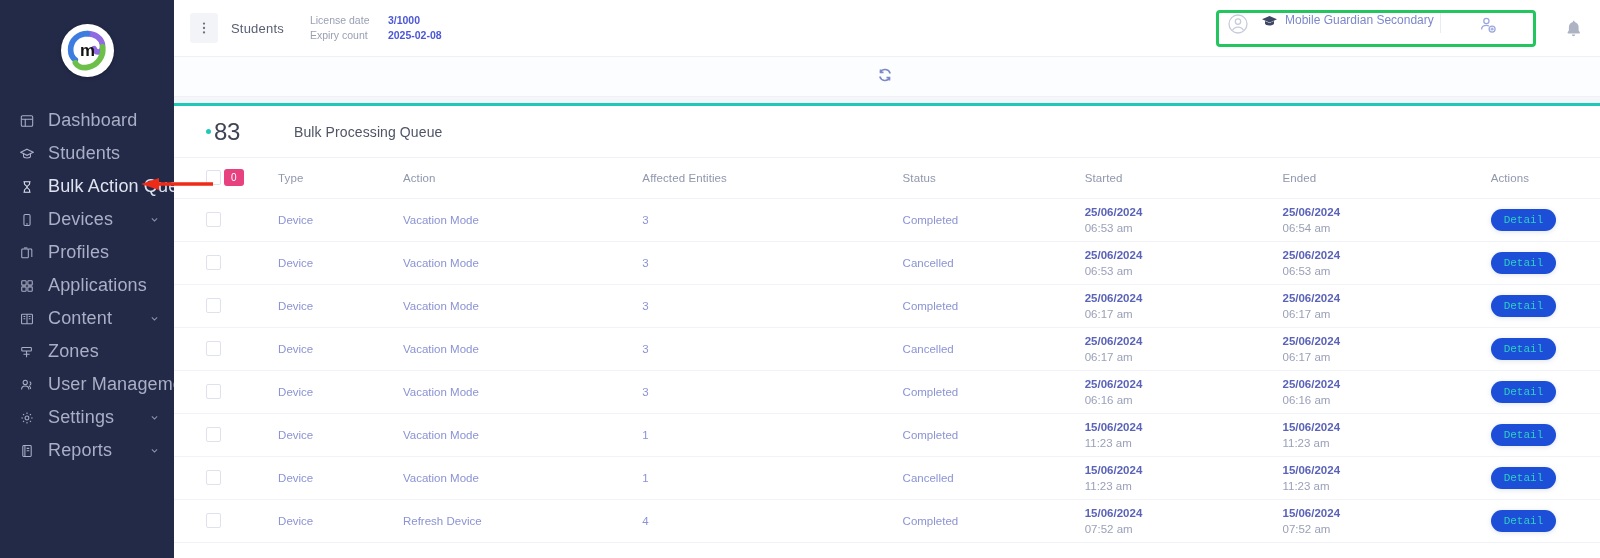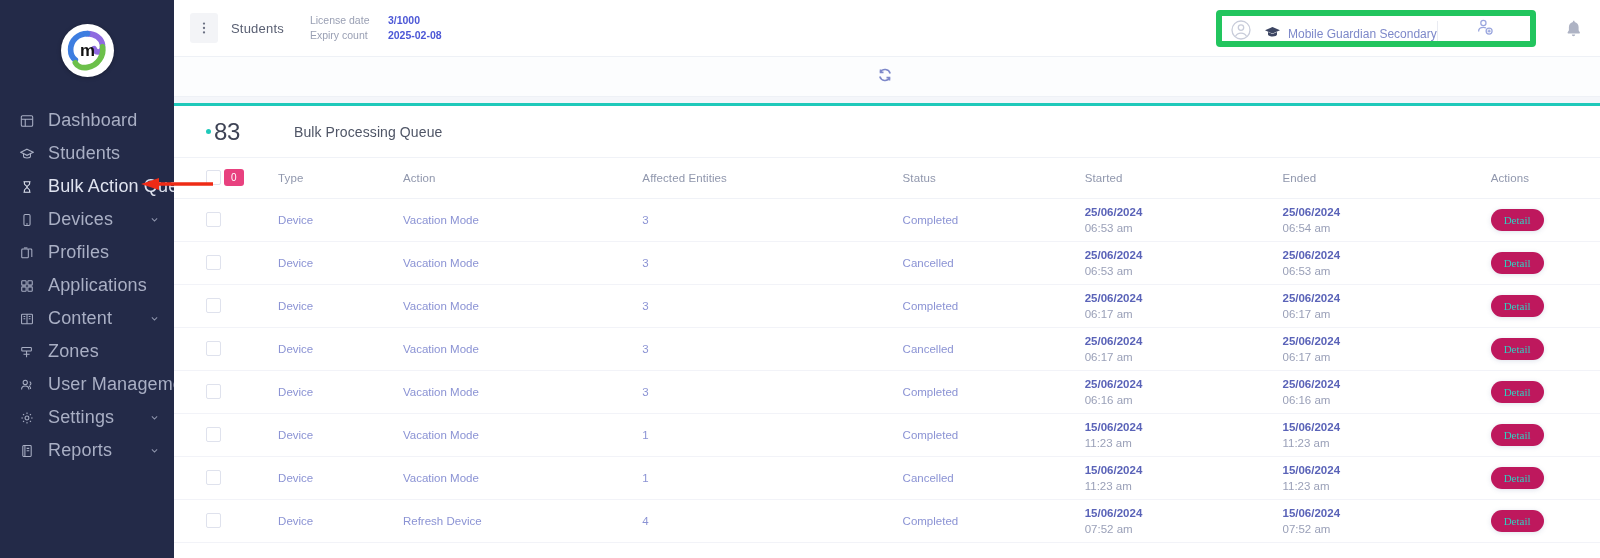--- a/index.html
+++ b/index.html
@@ -88,23 +88,23 @@
   .license {
     margin-left: 26px;
     font-size: 10.5px; line-height: 15px; color: #9aa0b4;
   }
   .license .row { display: flex; }
   .license .lbl { min-width: 72px; }
   .license .val { color: #4c57d6; font-weight: bold; margin-left: 6px; }
 
   .topbar-right { margin-left: auto; display: flex; align-items: center; }
   .account-box {
-    display: flex; align-items: flex-end;
+    display: flex; align-items: flex-start;
     height: 37px;
-    border: 6px solid #22c55e; border-radius: 4px;
+    border: 3px solid #22c55e; border-radius: 4px;
     padding: 0 4px 0 8px;
     min-width: 320px;
   }
   .avatar-ico { width: 22px; height: 22px; color: #c8ccda; flex:0 0 22px; }
   .avatar-ico svg { width: 22px; height: 22px; display:block; }
   .cap-ico { width: 17px; height: 17px; color: #3d4663; margin-left: 12px; flex:0 0 17px;}
   .cap-ico svg { width: 17px; height: 17px; display:block; }
   .account-name { font-size: 12px; color: #7d88c9; margin-left: 7px; white-space: nowrap; }
   .vdiv { width: 1px; height: 20px; background: #e9ebf2; margin: 0 34px 0 auto; }
   .user-switch { width: 26px; height: 26px; color: #9aa6de; display:flex; align-items:center; justify-content:center; cursor:pointer; margin-right: 28px;}
@@ -172,26 +172,26 @@
   }
   .badge-0 {
     display: inline-block; min-width: 20px; height: 17px; line-height: 17px;
     background: #e8417f; color: #ffffff; font-size: 10px; text-align: center;
     border-radius: 3px; padding: 0 5px;
   }
   .date-main { color: #5a63b8; font-weight: bold; font-size: 11.5px; line-height: 16px; }
   .date-sub  { color: #9aa0b8; font-size: 11.5px; line-height: 16px; }
   .detail-btn {
     display: inline-block;
-    background: #be185d; color: #2fd0c0;
+    background: #1d4ed8; color: #2fd0c0;
     font-size: 11px; border: none; border-radius: 13px;
     padding: 5px 13px;
     box-shadow: 0 1px 5px rgba(80,100,150,.18);
     cursor: pointer;
-    font-family: Liberation Serif, serif;
+    font-family: Liberation Mono, monospace;
     text-align: right;
   }
 
   
   .arrow {
     position: absolute; left: 133px; top: 175px;
     width: 80px; height: 18px;
     pointer-events: none; z-index: 50;
   }
   .arrow svg { width: 80px; height: 18px; display: block; }

